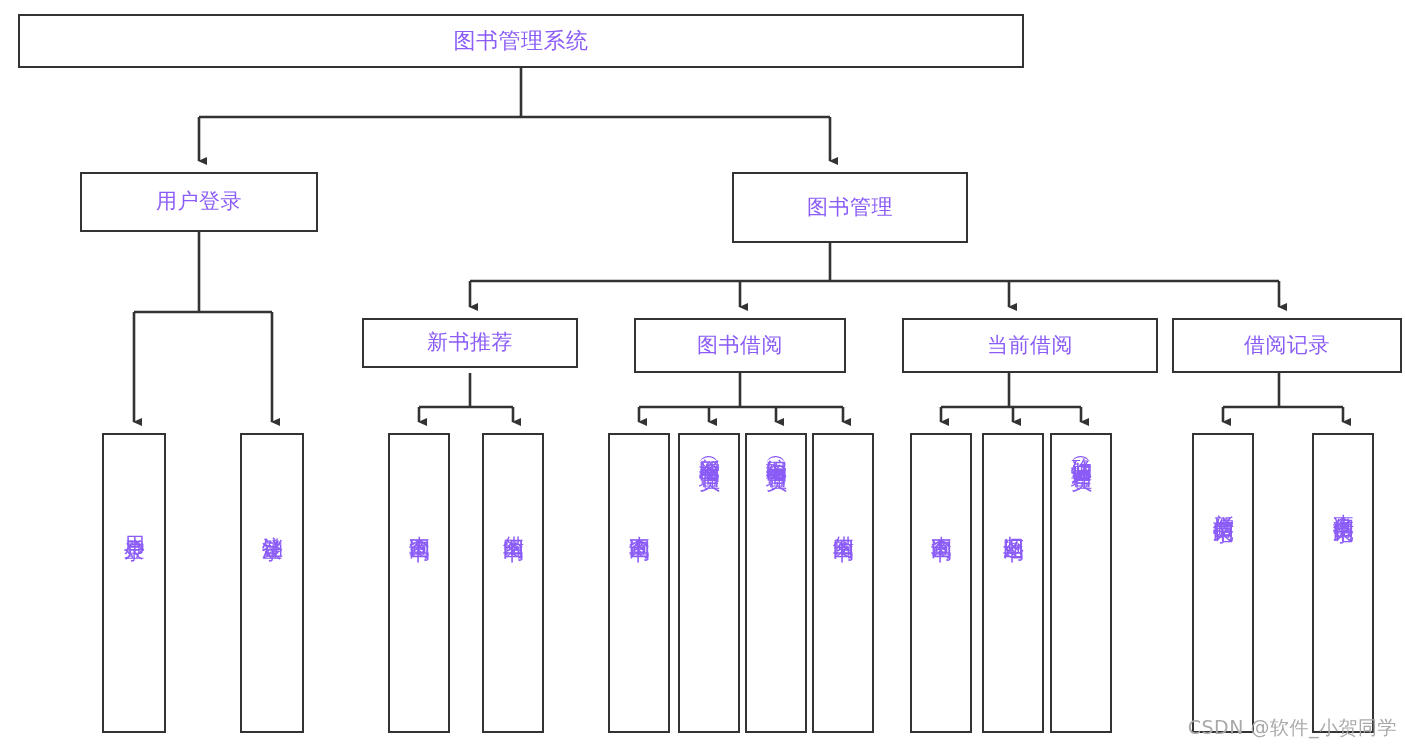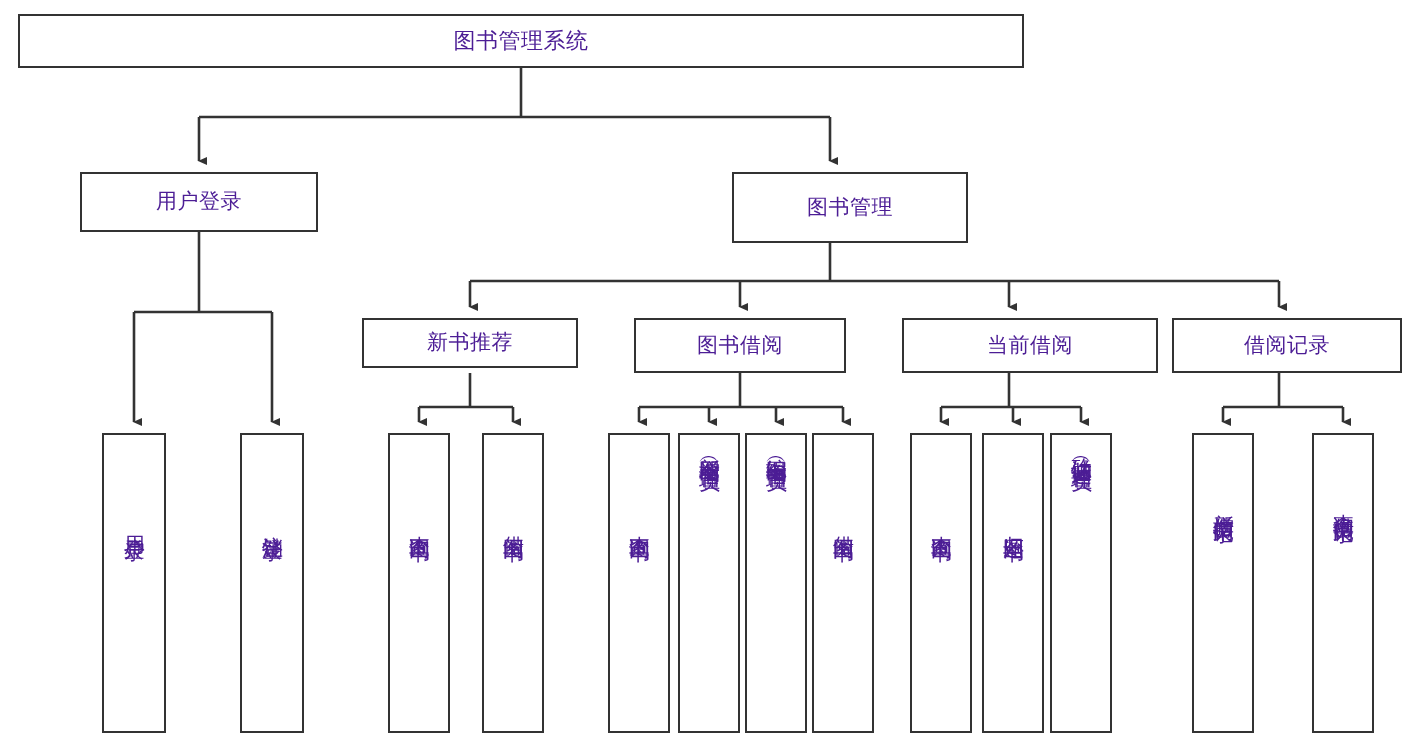--- a/index.html
+++ b/index.html
@@ -28,21 +28,21 @@
     position: absolute;
     box-sizing: border-box;
     background: #ffffff;
     border: 2px solid #333333;
     display: flex;
     align-items: center;
     justify-content: center;
     z-index: 2;
   }
   .node-label {
-    color: #4c1d95;
+    color: #8b5cf6;
     font-size: 21px;
     line-height: 1.12;
     letter-spacing: 0.5px;
     white-space: nowrap;
   }
   .node.root .node-label { font-size: 22px; }
   .node.vert {
     align-items: flex-start;
     justify-content: center;
     padding-top: 6px;
@@ -182,13 +182,14 @@
         <span class="node-label">确认归还（管理员）</span>
       </div>
       <div class="node vert midshort" style="left: 1192px; top: 433px; width: 62px; height: 300px;">
         <span class="node-label">新增借阅记录</span>
       </div>
       <div class="node vert midshort" style="left: 1312px; top: 433px; width: 62px; height: 300px;">
         <span class="node-label">查询借阅记录</span>
       </div>
     </div>
 
+  <div id="watermark">CSDN @软件_小贺同学</div>
 </div>
 
 </body></html>

